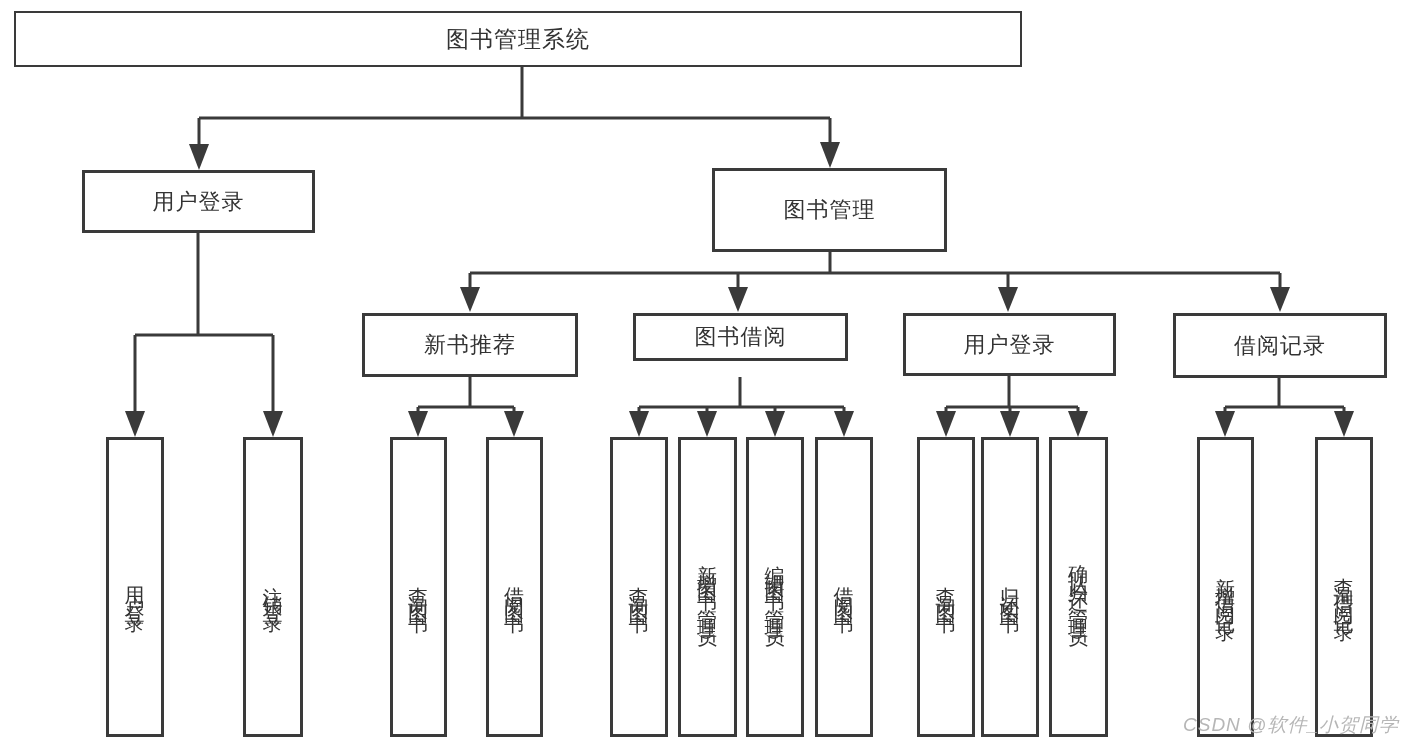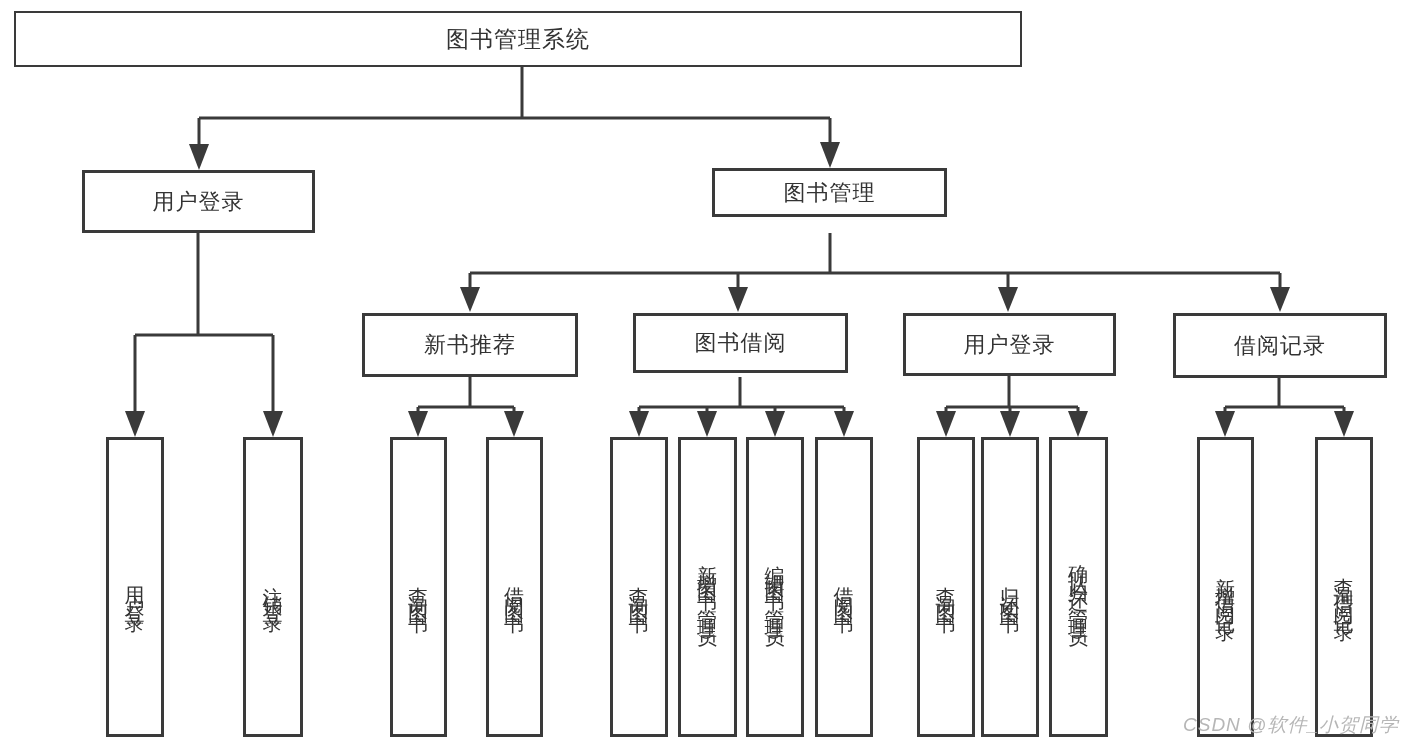--- a/index.html
+++ b/index.html
@@ -71,28 +71,28 @@
     </g>
   </svg>
 
   <div class="node root" style="left:14px;top:11px;width:1008px;height:56px;">
     <span>图书管理系统</span>
   </div>
 
   <div class="node" style="left:82px;top:170px;width:233px;height:63px;">
     <span>用户登录</span>
   </div>
-  <div class="node" style="left:712px;top:168px;width:235px;height:49px;">
+  <div class="node" style="left:712px;top:168px;width:235px;height:84px;">
     <span>图书管理</span>
   </div>
 
   <div class="node" style="left:362px;top:313px;width:216px;height:64px;">
     <span>新书推荐</span>
   </div>
-  <div class="node" style="left:633px;top:313px;width:215px;height:60px;">
+  <div class="node" style="left:633px;top:313px;width:215px;height:48px;">
     <span>图书借阅</span>
   </div>
   <div class="node" style="left:903px;top:313px;width:213px;height:63px;">
     <span>用户登录</span>
   </div>
   <div class="node" style="left:1173px;top:313px;width:214px;height:65px;">
     <span>借阅记录</span>
   </div>
 
   <div class="node vnode" style="left:106px;top:437px;width:58px;height:300px;">

